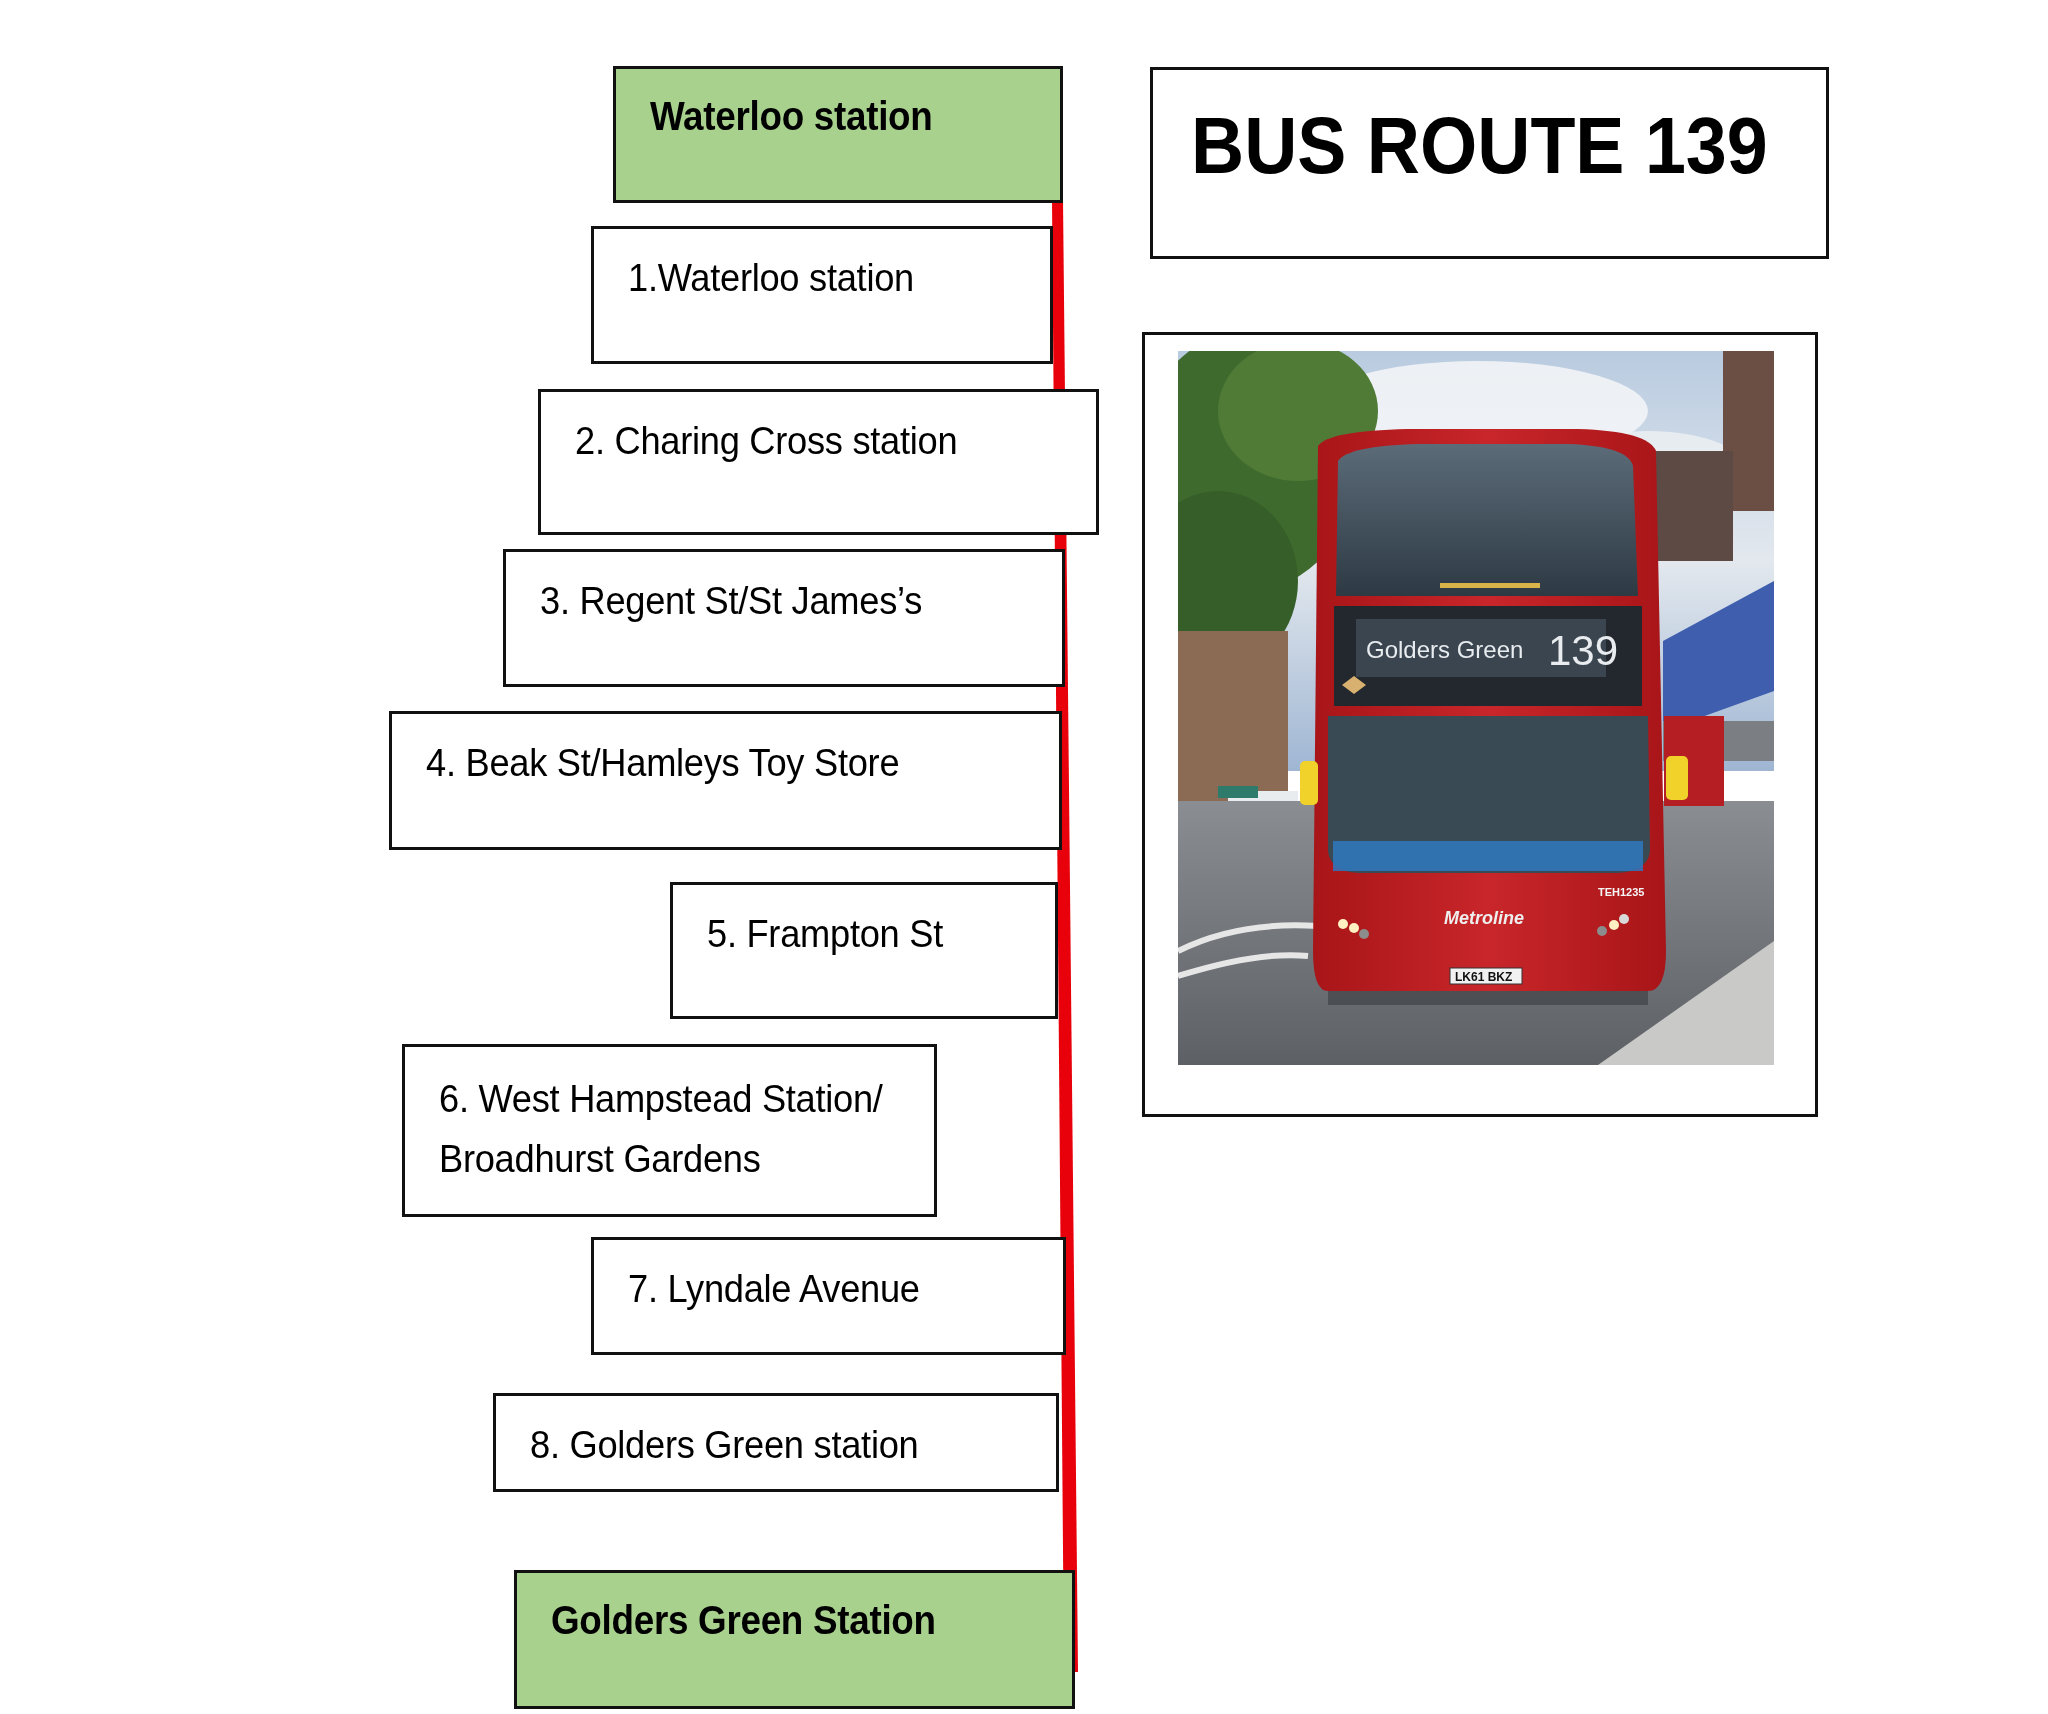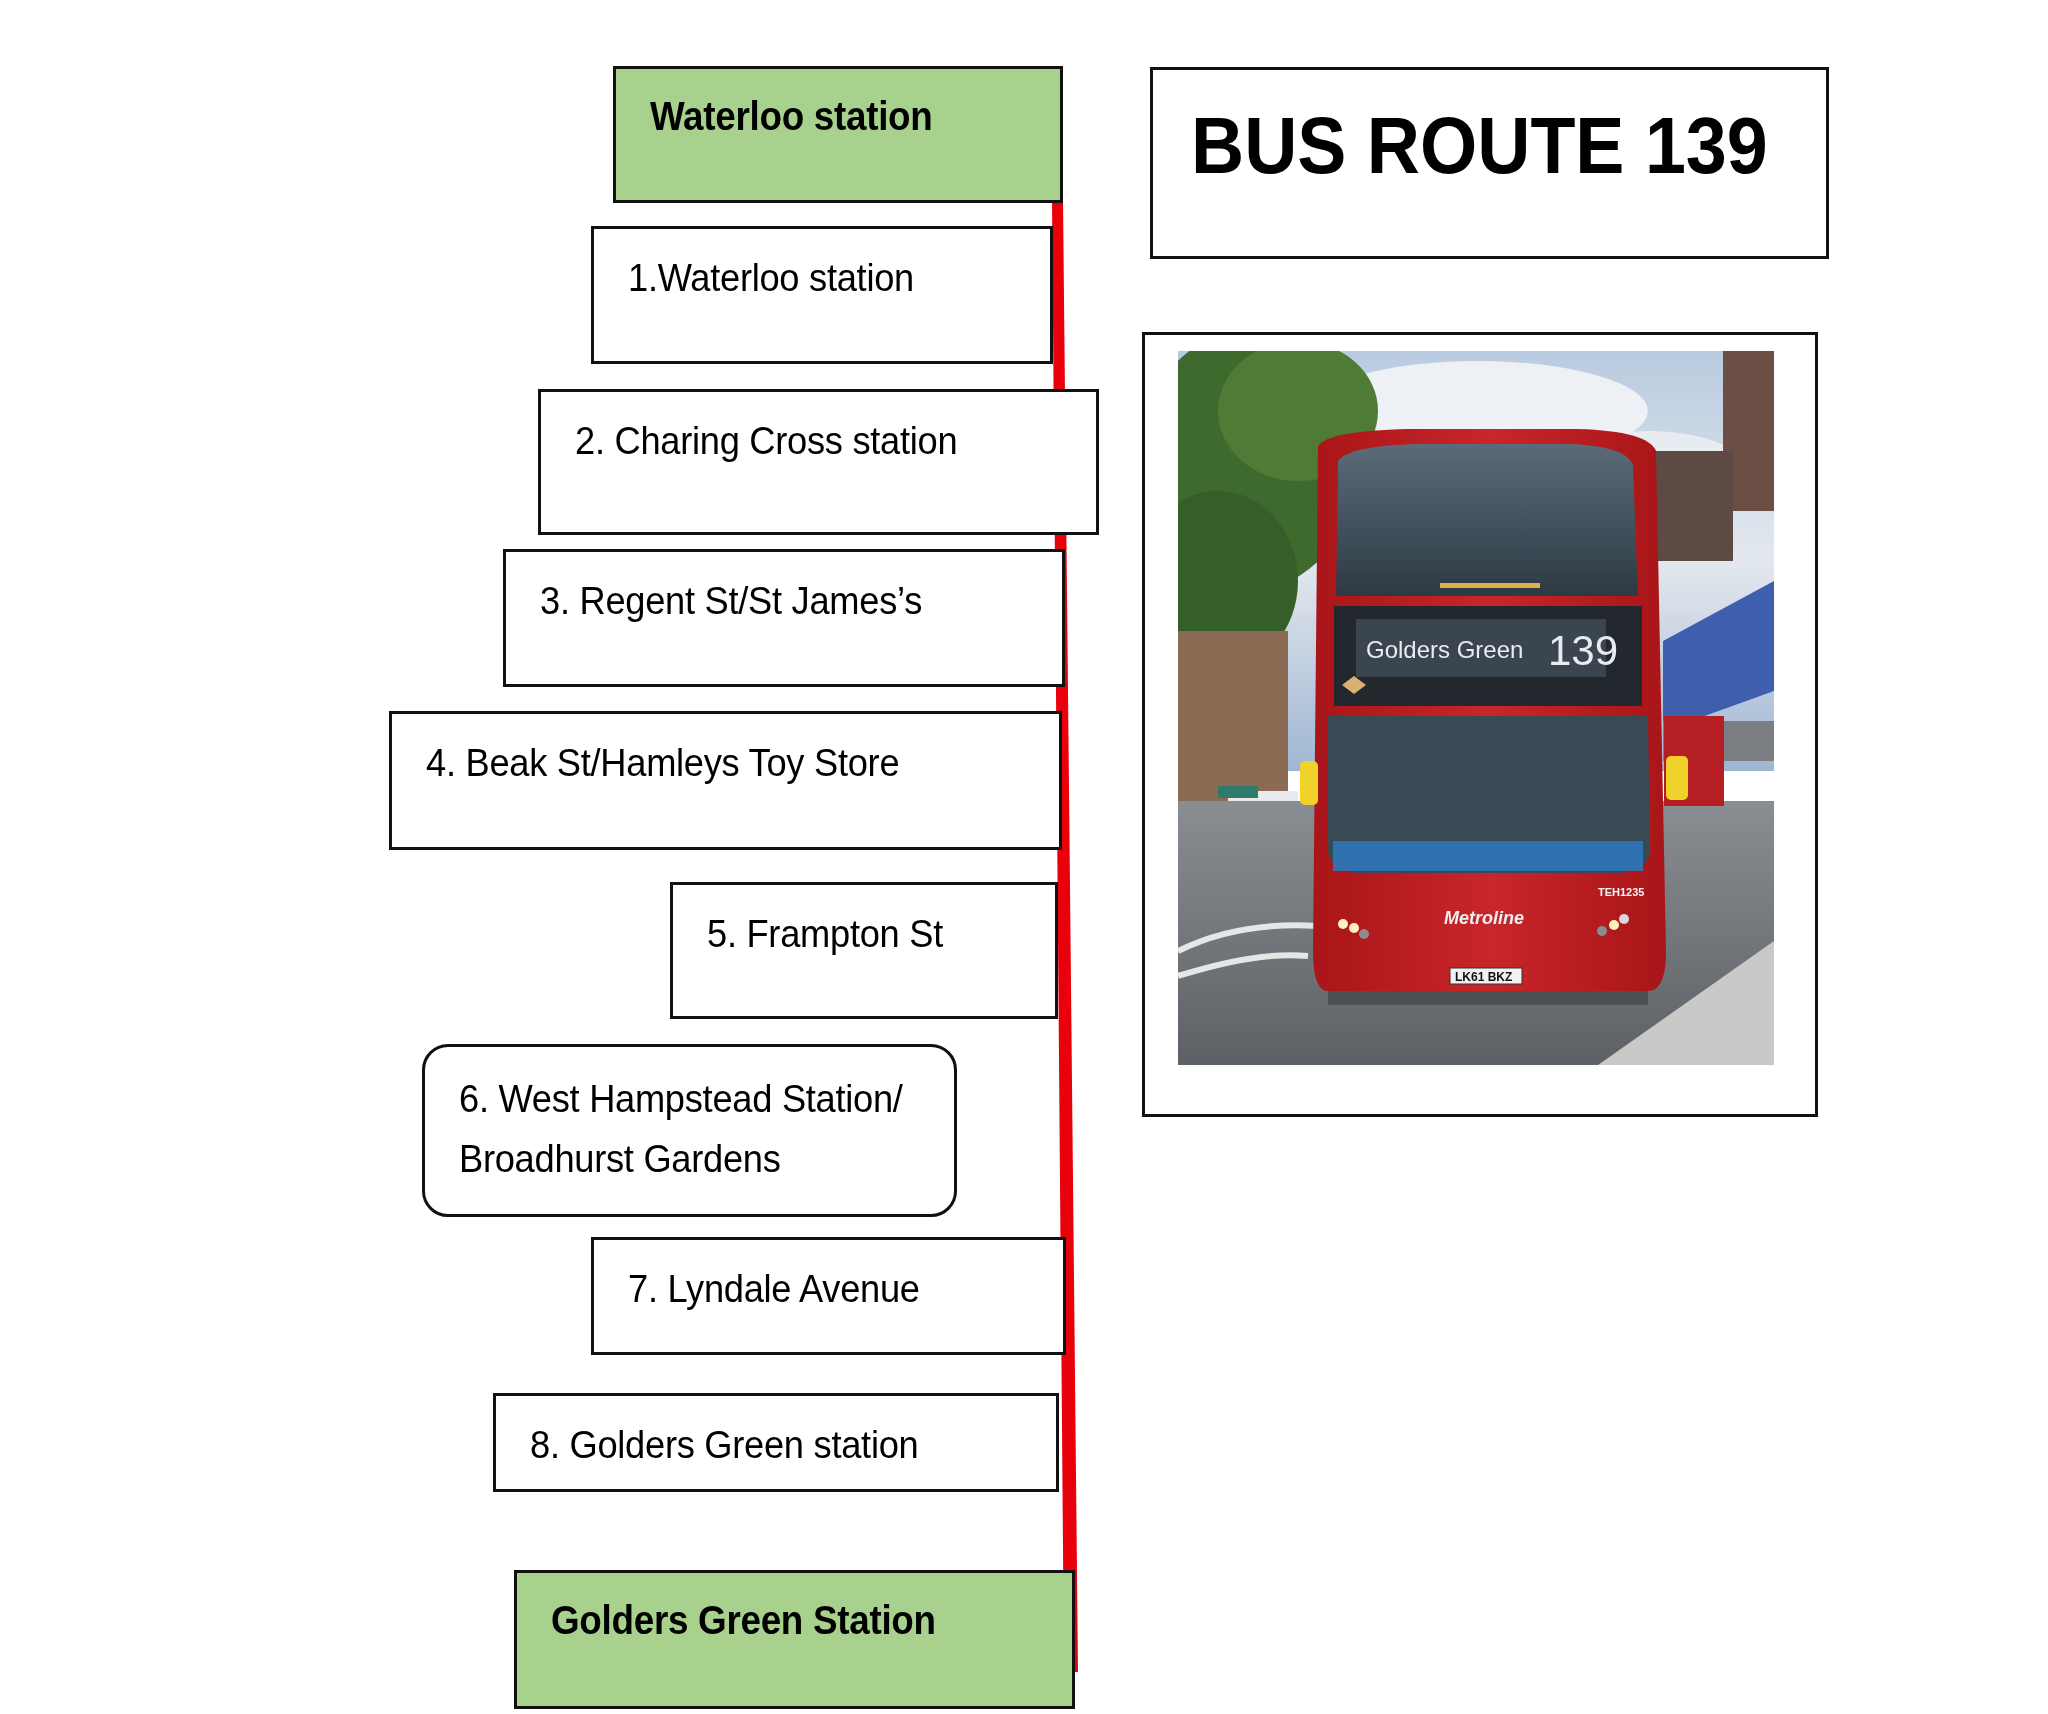--- a/index.html
+++ b/index.html
@@ -37,21 +37,21 @@
 </div>
 <div class="box" style="left:503px; top:549px; width:562px; height:138px;">
   <span class="stop-label">3. Regent St/St James’s</span>
 </div>
 <div class="box" style="left:389px; top:711px; width:673px; height:139px;">
   <span class="stop-label">4. Beak St/Hamleys Toy Store</span>
 </div>
 <div class="box" style="left:670px; top:882px; width:388px; height:137px;">
   <span class="stop-label">5. Frampton St</span>
 </div>
-<div class="box" style="left:422px; top:1044px; width:535px; height:173px;border-radius:26px;">
+<div class="box" style="left:402px; top:1044px; width:535px; height:173px;">
   <span class="stop-label" style="top:22px;">
     <span style="display:block; line-height:60px;">6. West Hampstead Station/</span>
     <span style="display:block; line-height:60px;">Broadhurst Gardens</span>
   </span>
 </div>
 <div class="box" style="left:591px; top:1237px; width:475px; height:118px;text-align:right;">
   <span class="stop-label">7. Lyndale Avenue</span>
 </div>
 <div class="box" style="left:493px; top:1393px; width:566px; height:99px;">
   <span class="stop-label">8. Golders Green station</span>

